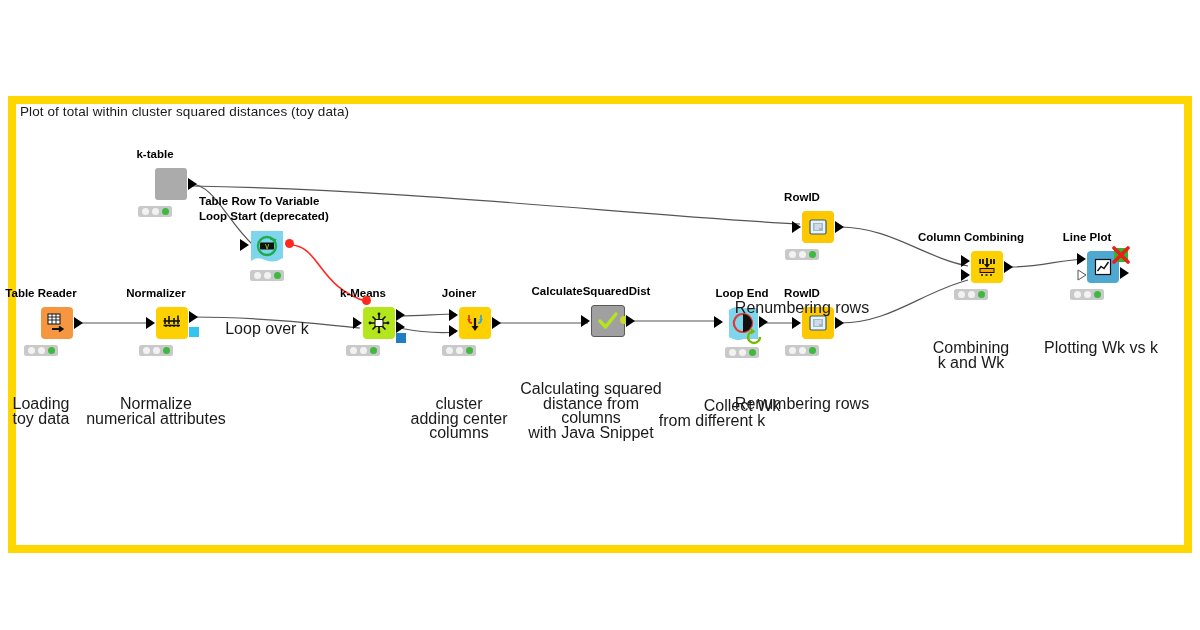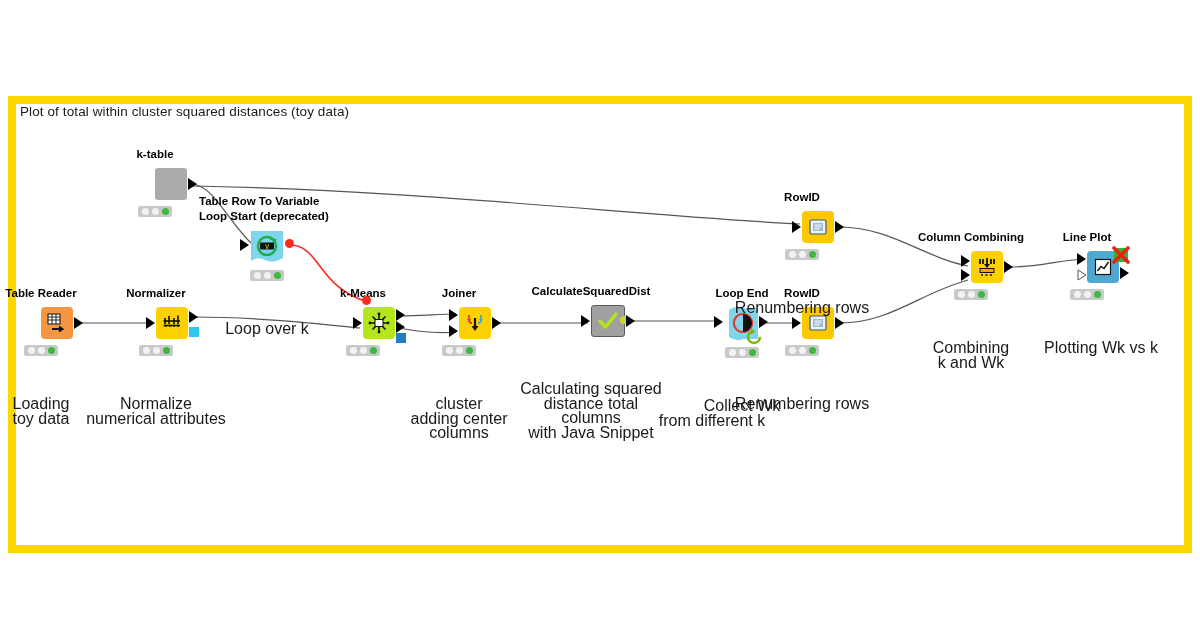--- a/index.html
+++ b/index.html
@@ -279,21 +279,21 @@
     <div class="node-box sq" style="background:#a0a0a0;border:1px solid #5a5a5a;width:34px;height:32px;box-sizing:border-box;">
       <svg class="icon" viewBox="0 0 22 22">
         <path d="M3,11 L8.5,17 L19,4" stroke="#b5e61d" stroke-width="3.4" fill="none" stroke-linecap="round" stroke-linejoin="round"></path>
       </svg>
     </div>
     <div class="port in" style="left:-10px;top:10px;"></div>
     <div class="port olive-dot" style="left:29px;top:11px;"></div>
     <div class="port out" style="left:35px;top:10px;"></div>
     <div class="node-desc" style="top:40px;">
       <div>Calculating squared</div>
-      <div>distance total</div>
+      <div>distance from</div>
       <div>columns</div>
       <div>with Java Snippet</div>
     </div>
   </div>
 
   <div class="node" style="left:724px;top:299px;">
     <div class="node-title" style="left:18px;">Loop End</div>
     <div class="loop-banner">
       <svg width="38" height="34" viewBox="0 0 38 34">
         <path d="M5,3 Q12,-2 20,1 L34,1 L34,32 L20,32 Q12,35 5,30 Z" fill="#7fd6ec"></path>

